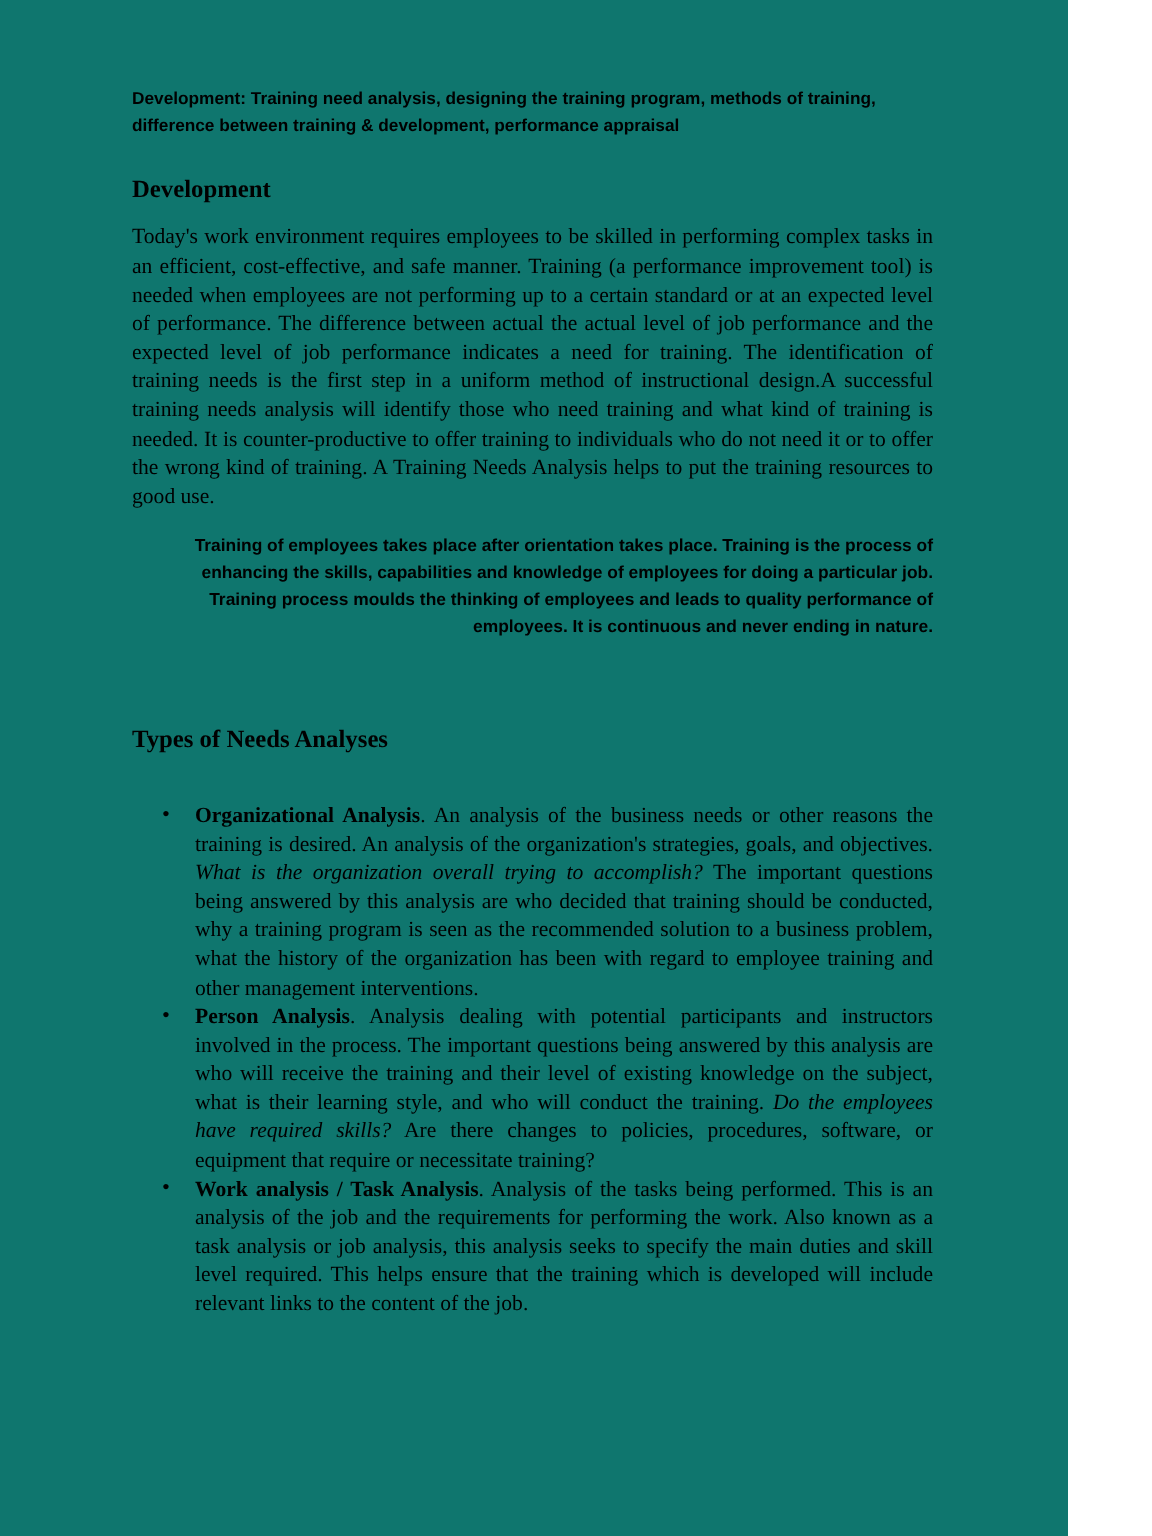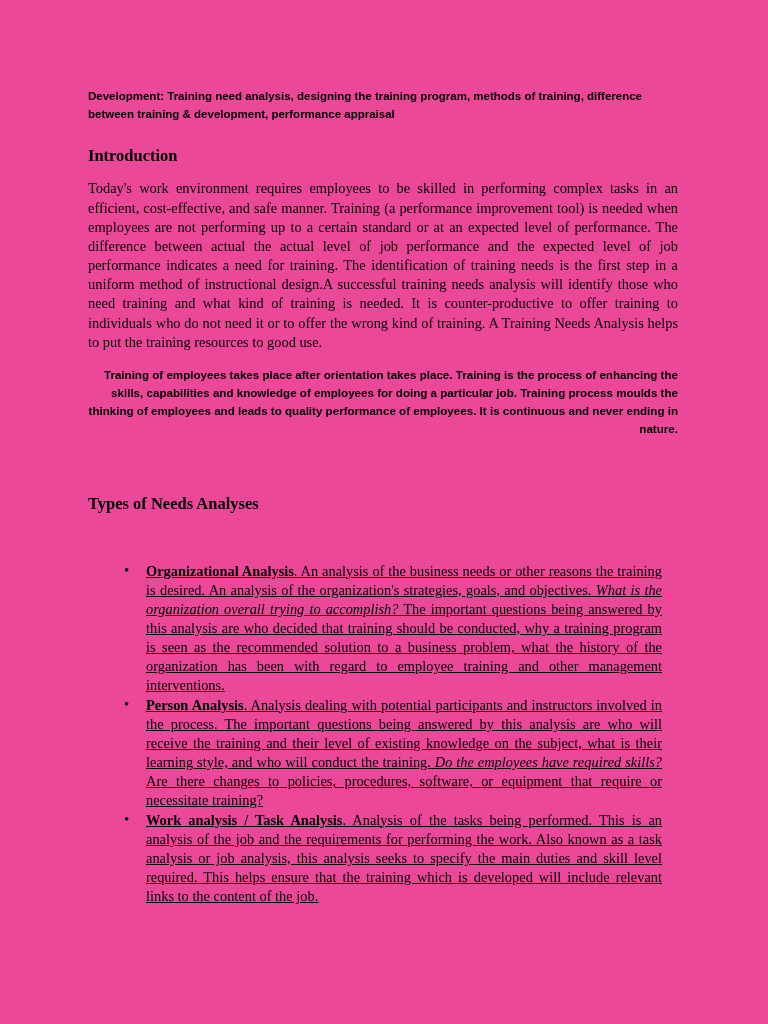--- a/index.html
+++ b/index.html
@@ -9,25 +9,25 @@
   }
   body {
     width: 768px;
     height: 1024px;
     font-family: "Liberation Serif", serif;
     color: #000000;
     overflow: hidden;
   }
   .page {
     position: relative;
-    width: 768px;
+    width: 712px;
     height: 1024px;
-    background: #ec4899;
+    background: #0f766e;
     box-sizing: border-box;
-    padding: 88px 90px 0 88px;
+    padding: 58px 90px 0 88px;
   }
   .doc-heading-sans {
     font-family: "Liberation Sans", sans-serif;
     font-weight: bold;
     font-size: 11.5px;
     line-height: 1.55;
     margin: 0 0 22px 0;
     text-align: left;
   }
   h2.section-title {
@@ -54,23 +54,22 @@
     text-align: right;
   }
   .gap-large {
     height: 56px;
   }
   .gap-mid {
     height: 18px;
   }
   ul.bullets {
     list-style: none;
-    margin: 16px;
+    margin: 0;
     padding: 0;
-    text-decoration: underline;
   }
   ul.bullets > li {
     position: relative;
     padding-left: 42px;
     margin-bottom: 0px;
     font-size: 14.4px;
     line-height: 1.33;
     text-align: justify;
     font-family: "Liberation Serif", serif;
   }
@@ -85,21 +84,21 @@
   .b { font-weight: bold; }
   .i { font-style: italic; }
 </style>
 </head>
 <body>
 
 <div class="page">
 
   <p class="doc-heading-sans">Development: Training need analysis, designing the training program, methods of training, difference between training &amp; development, performance appraisal</p>
 
-  <h2 class="section-title">Introduction</h2>
+  <h2 class="section-title">Development</h2>
 
   <p class="body-text">Today's work environment requires employees to be skilled in performing complex tasks in an efficient, cost-effective, and safe manner. Training (a performance improvement tool) is needed when employees are not performing up to a certain standard or at an expected level of performance. The difference between actual the actual level of job performance and the expected level of job performance indicates a need for training. The identification of training needs is the first step in a uniform method of instructional design.A successful training needs analysis will identify those who need training and what kind of training is needed. It is counter-productive to offer training to individuals who do not need it or to offer the wrong kind of training. A Training Needs Analysis helps to put the training resources to good use.</p>
 
   <p class="sans-block">Training of employees takes place after orientation takes place. Training is the process of enhancing the skills, capabilities and knowledge of employees for doing a particular job. Training process moulds the thinking of employees and leads to quality performance of employees. It is continuous and never ending in nature.</p>
 
   <div class="gap-large"></div>
 
   <h2 class="section-title">Types of Needs Analyses</h2>
 
 

